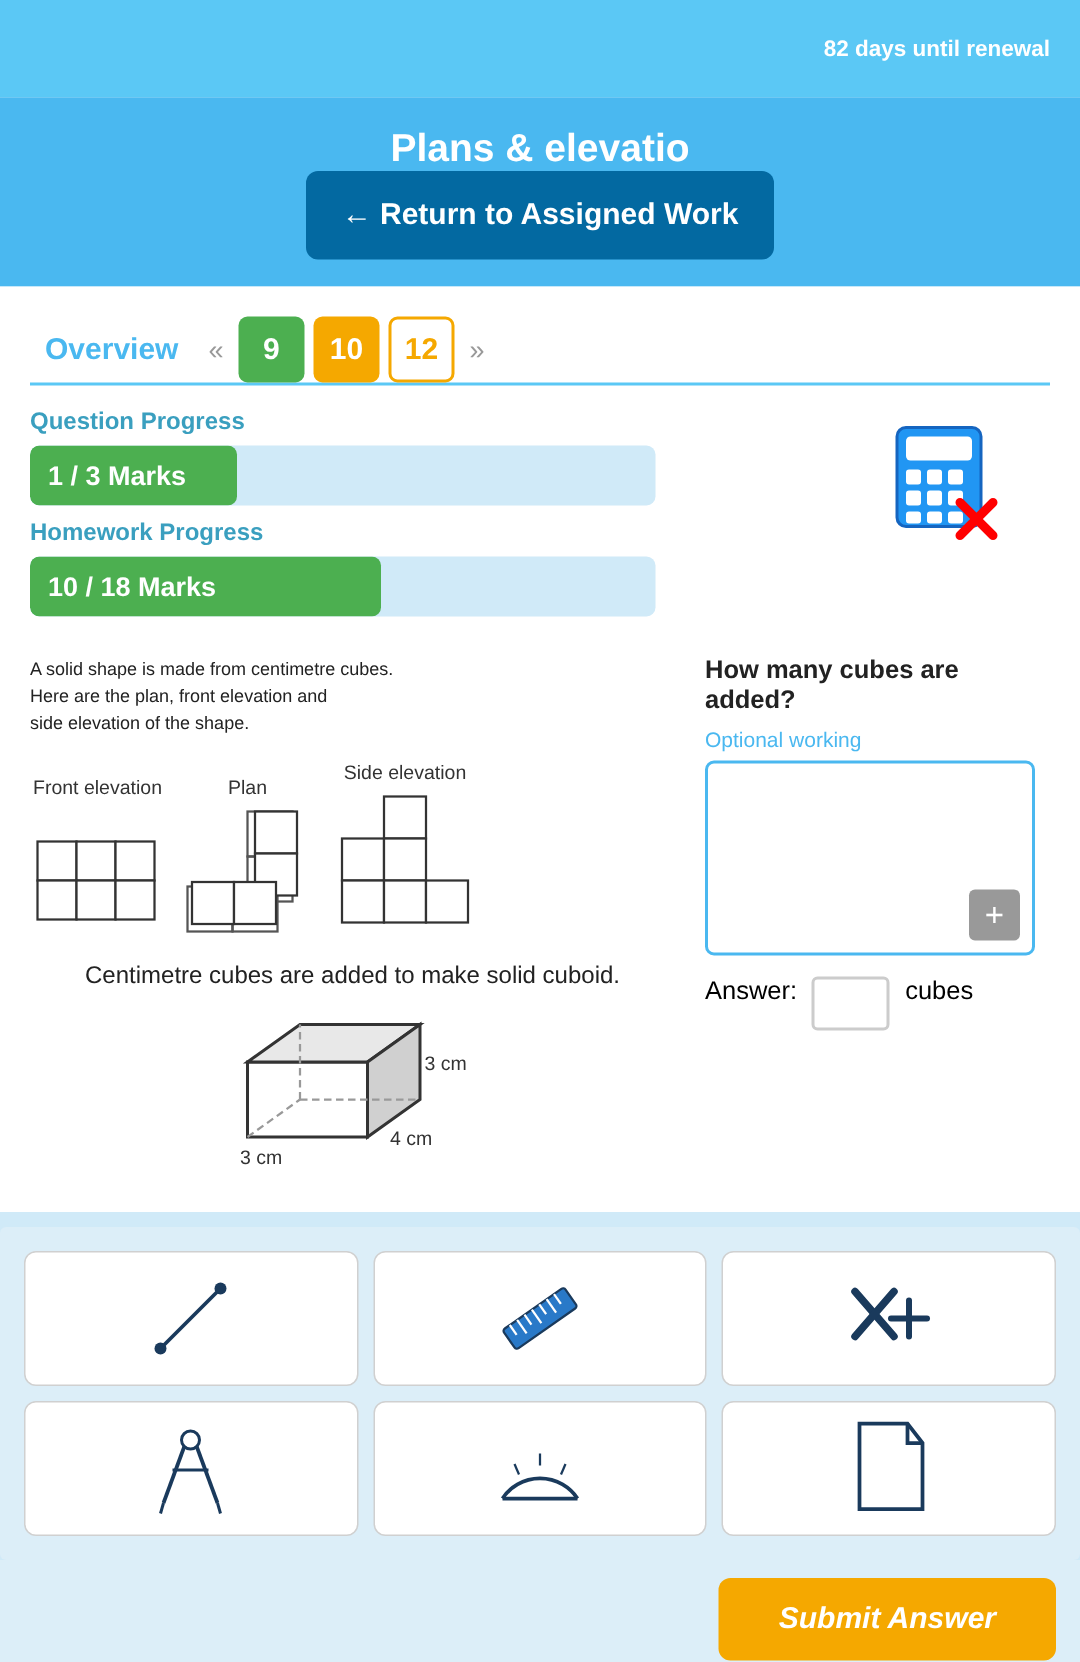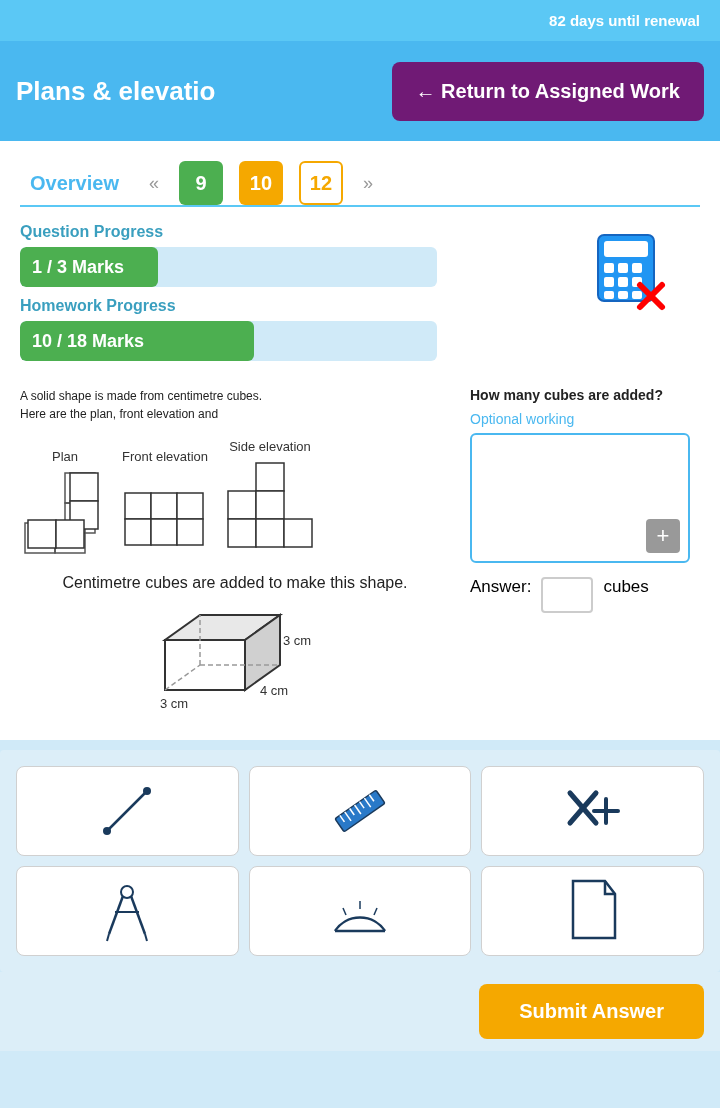--- a/index.html
+++ b/index.html
@@ -1,43 +1,44 @@
 <!DOCTYPE html>
 <html><head>
   <meta charset="utf-8">
   <style>
     * { box-sizing: border-box; margin: 0; padding: 0; }
     body { width: 720px; font-family: Arial, sans-serif; background: #d0eaf8; }
 
     .top-banner {
       background: #5bc8f5;
       text-align: right;
-      padding: 12px 20px;
+      padding: 24px 20px;
       color: white;
       font-size: 15px;
       font-weight: bold;
     }
 
     .header-bar {
       background: #4ab8f0;
       padding: 18px 16px;
       display: flex;
       align-items: center;
       justify-content: space-between;
       min-height: 100px;
+      flex-direction: column;
     }
 
     .header-title {
       color: white;
       font-size: 26px;
       font-weight: bold;
     }
 
     .return-btn {
-      background: #701a75;
+      background: #0369a1;
       color: white;
       border: none;
       border-radius: 8px;
       padding: 18px 24px;
       font-size: 20px;
       font-weight: bold;
       cursor: pointer;
       display: flex;
       align-items: center;
       gap: 10px;
@@ -47,21 +48,21 @@
     .main-content {
       background: white;
       margin: 0;
       padding: 20px;
     }
 
     
     .tabs-area {
       display: flex;
       align-items: center;
-      gap: 16px;
+      gap: 6px;
       margin-bottom: 16px;
       border-bottom: 2px solid #5bc8f5;
       padding-bottom: 0;
     }
 
     .tab-overview {
       color: #4ab8f0;
       font-size: 20px;
       font-weight: bold;
       padding: 8px 10px;
@@ -186,21 +187,21 @@
       align-items: center;
     }
 
     .cuboid-text {
       font-size: 16px;
       color: #222;
       margin-bottom: 8px;
     }
 
     .how-many-label {
-      font-size: 14px;
+      font-size: 17px;
       font-weight: bold;
       color: #222;
       margin-bottom: 8px;
     }
 
     .optional-working-label {
       color: #4ab8f0;
       font-size: 14px;
       margin-bottom: 6px;
     }
@@ -297,20 +298,21 @@
 
     .submit-btn {
       background: #f5a800;
       color: white;
       border: none;
       border-radius: 8px;
       padding: 16px 40px;
       font-size: 20px;
       font-weight: bold;
       cursor: pointer;
+      font-style: italic;
     }
   </style>
 </head>
 <body>
 
 <div class="top-banner">
   <span>82 days until renewal</span>
 </div>
 
 <div class="header-bar">
@@ -372,84 +374,85 @@
         <line x1="72" y1="52" x2="50" y2="74" stroke="red" stroke-width="6" stroke-linecap="round"></line>
       </svg>
     </div>
   </div>
 
   <div class="question-main">
     <div class="question-left">
       <div class="question-text">
         <span>A solid shape is made from centimetre cubes.</span><br>
         <span>Here are the plan, front elevation and</span><br>
+        <span>side elevation of the shape.</span>
       </div>
 
       <div class="diagrams-row">
-
-        <div>
-          <div class="diagram-label">Plan</div>
-          <svg width="90" height="90" class="grid-svg">
-
-            <g stroke="#555" stroke-width="1.5" fill="none">
-
-              <rect x="45" y="5" width="30" height="30"></rect>
-
-              <rect x="45" y="35" width="30" height="30"></rect>
-
-              <rect x="5" y="55" width="30" height="30"></rect>
-
-              <rect x="35" y="55" width="30" height="30"></rect>
-
-            </g>
-
-            <g stroke="#333" stroke-width="1.5" fill="white">
-              <rect x="50" y="5" width="28" height="28"></rect>
-              <rect x="50" y="33" width="28" height="28"></rect>
-              <rect x="8" y="52" width="28" height="28"></rect>
-              <rect x="36" y="52" width="28" height="28"></rect>
-            </g>
-          </svg>
-        </div>
 
         <div>
           <div class="diagram-label">Front elevation</div>
           <svg width="90" height="90" class="grid-svg">
             <g stroke="#333" stroke-width="1.5" fill="white">
 
               <rect x="5" y="25" width="26" height="26"></rect>
               <rect x="31" y="25" width="26" height="26"></rect>
               <rect x="57" y="25" width="26" height="26"></rect>
               <rect x="5" y="51" width="26" height="26"></rect>
               <rect x="31" y="51" width="26" height="26"></rect>
               <rect x="57" y="51" width="26" height="26"></rect>
             </g>
           </svg>
         </div>
 
         <div>
+          <div class="diagram-label">Plan</div>
+          <svg width="90" height="90" class="grid-svg">
+
+            <g stroke="#555" stroke-width="1.5" fill="none">
+
+              <rect x="45" y="5" width="30" height="30"></rect>
+
+              <rect x="45" y="35" width="30" height="30"></rect>
+
+              <rect x="5" y="55" width="30" height="30"></rect>
+
+              <rect x="35" y="55" width="30" height="30"></rect>
+
+            </g>
+
+            <g stroke="#333" stroke-width="1.5" fill="white">
+              <rect x="50" y="5" width="28" height="28"></rect>
+              <rect x="50" y="33" width="28" height="28"></rect>
+              <rect x="8" y="52" width="28" height="28"></rect>
+              <rect x="36" y="52" width="28" height="28"></rect>
+            </g>
+          </svg>
+        </div>
+
+        <div>
           <div class="diagram-label">Side elevation</div>
           <svg width="100" height="100" class="grid-svg">
             <g stroke="#333" stroke-width="1.5" fill="white">
 
               <rect x="36" y="5" width="28" height="28"></rect>
 
               <rect x="8" y="33" width="28" height="28"></rect>
               <rect x="36" y="33" width="28" height="28"></rect>
 
               <rect x="8" y="61" width="28" height="28"></rect>
               <rect x="36" y="61" width="28" height="28"></rect>
               <rect x="64" y="61" width="28" height="28"></rect>
             </g>
           </svg>
         </div>
       </div>
 
       <div class="cuboid-area">
-        <div class="cuboid-text">Centimetre cubes are added to make this shape.</div>
+        <div class="cuboid-text">Centimetre cubes are added to make solid cuboid.</div>
         <svg width="200" height="120" viewBox="0 0 200 120">
 
           <polygon points="30,90 110,90 110,40 30,40" fill="white" stroke="#333" stroke-width="2"></polygon>
 
           <polygon points="30,40 110,40 145,15 65,15" fill="#e8e8e8" stroke="#333" stroke-width="2"></polygon>
 
           <polygon points="110,40 145,15 145,65 110,90" fill="#d0d0d0" stroke="#333" stroke-width="2"></polygon>
 
           <line x1="30" y1="90" x2="65" y2="65" stroke="#999" stroke-width="1.5" stroke-dasharray="5,3"></line>
           <line x1="65" y1="65" x2="145" y2="65" stroke="#999" stroke-width="1.5" stroke-dasharray="5,3"></line>

